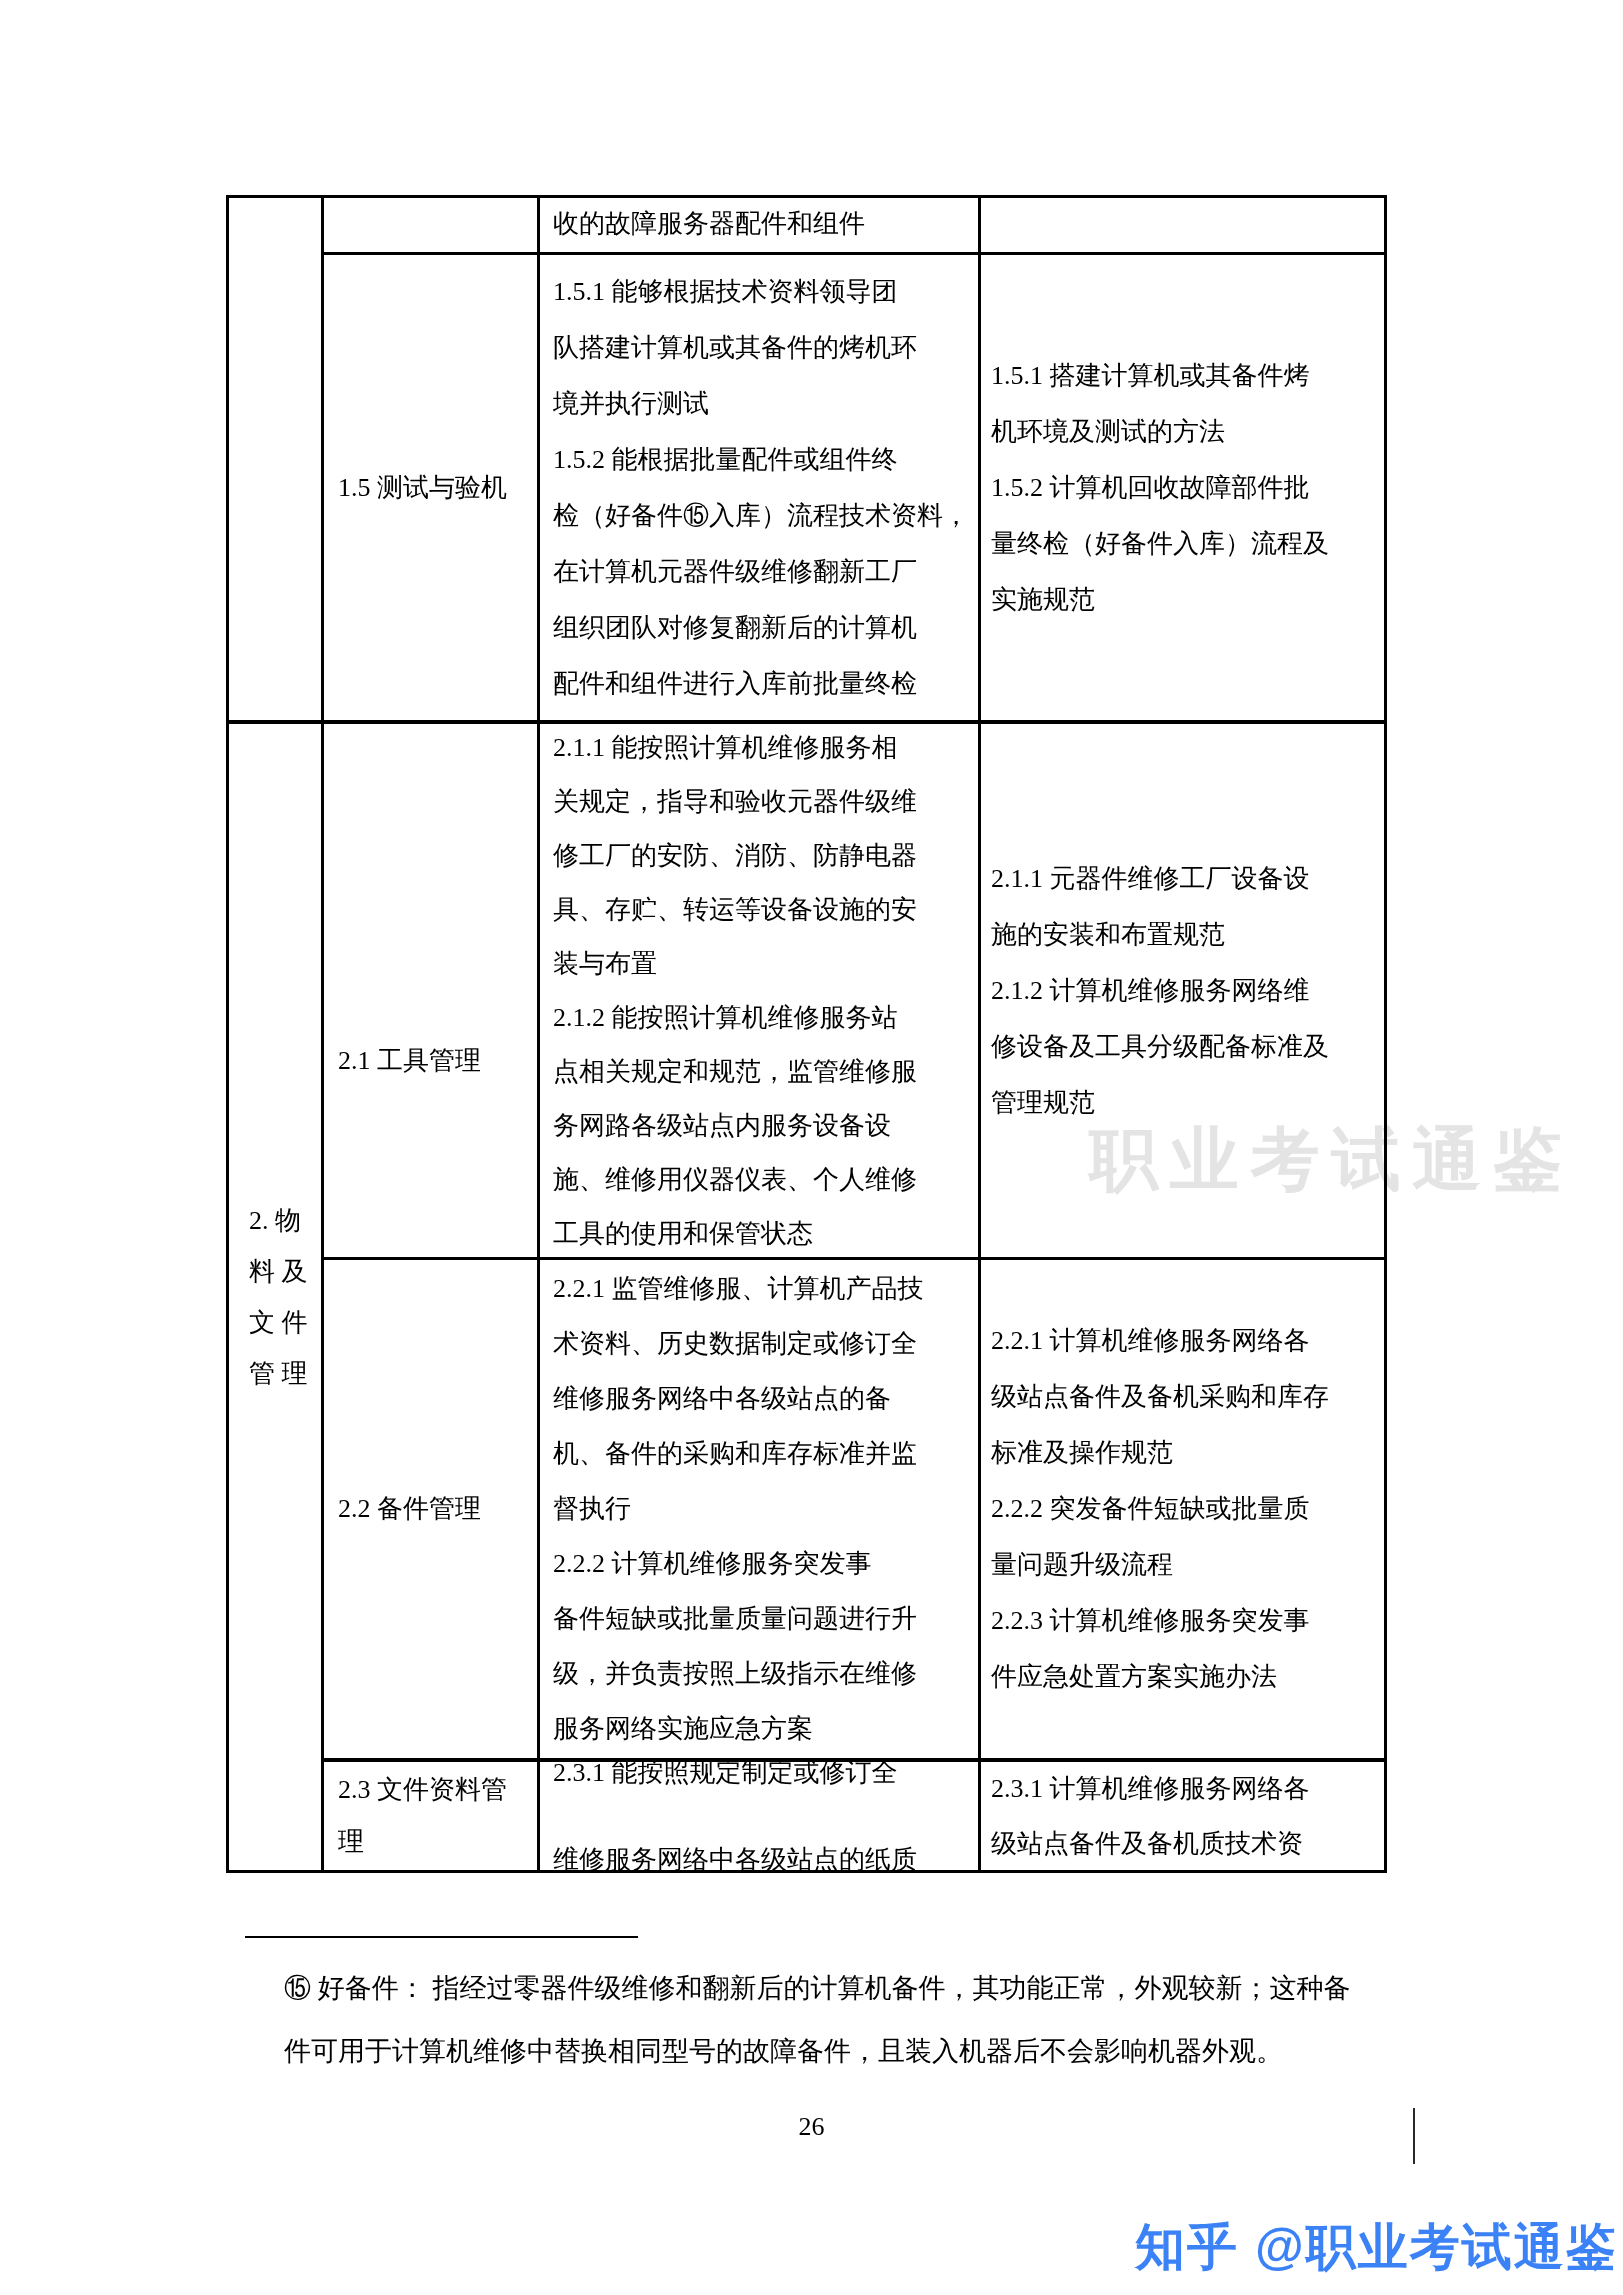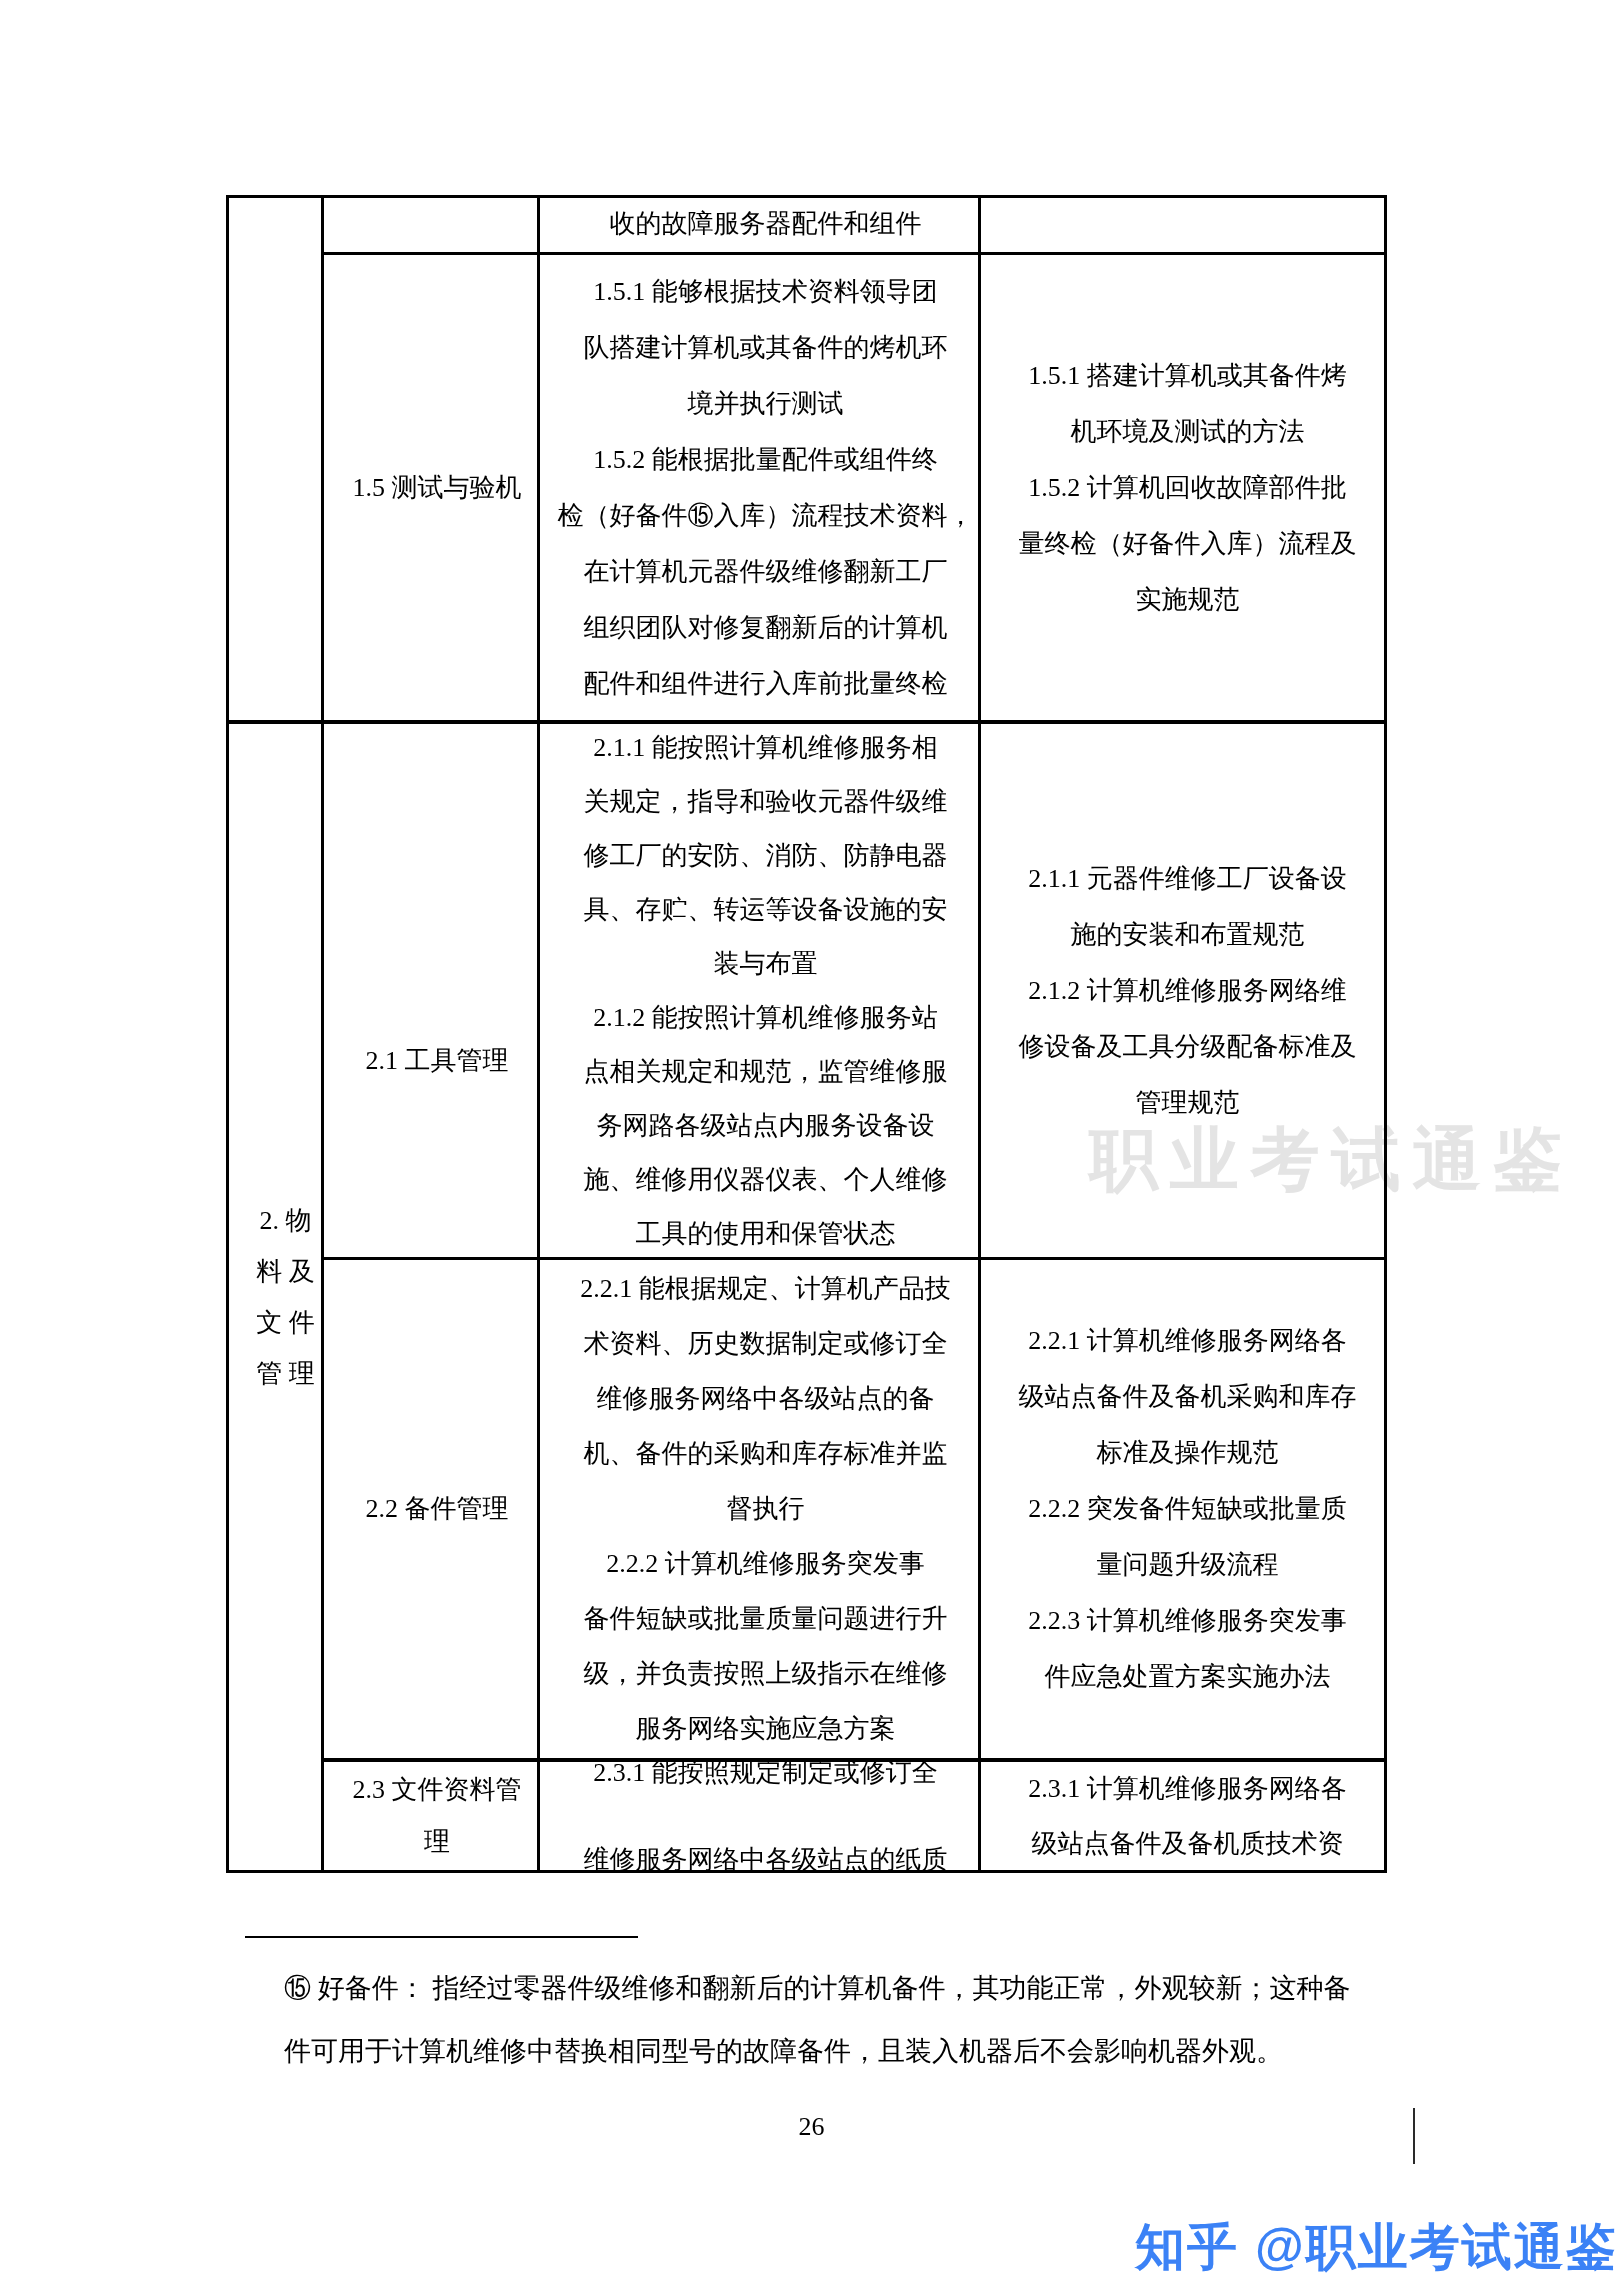--- a/index.html
+++ b/index.html
@@ -3,21 +3,21 @@
 <meta charset="utf-8">
 <style>
   html,body{margin:0;padding:0;background:#888;}
   #page{
     position:relative;width:1623px;height:2295px;background:#ffffff;
     font-family:"Liberation Serif","DejaVu Serif",serif;color:#000;overflow:hidden;
   }
   .border{position:absolute;background:#000;z-index:3;}
   .cell{
     position:absolute;display:flex;flex-direction:column;justify-content:center;
-    z-index:2;font-size:26px;text-align:center;
+    z-index:2;font-size:26px;
   }
   .tl{white-space:nowrap;}
   .lh86 .tl{line-height:56px;}
   .lh84 .tl{line-height:55px;}
   .lh82 .tl{line-height:54px;}
   .lh80 .tl{line-height:52px;}
   .lh78 .tl{line-height:51px;}
   .wm-inline{
     position:absolute;left:1089px;top:1120px;z-index:1;
     font-family:"Liberation Sans","DejaVu Sans",sans-serif;font-weight:bold;
@@ -111,21 +111,21 @@
       <div class="tl">施的安装和布置规范</div>
       <div class="tl">2.1.2 计算机维修服务网络维</div>
       <div class="tl">修设备及工具分级配备标准及</div>
       <div class="tl">管理规范</div>
     </div>
 
   <div class="cell lh86" style="left:338px;top:1260px;width:198px;height:497px;">
     <div class="tl">2.2 备件管理</div>
   </div>
   <div class="cell lh84" style="left:553px;top:1260px;width:425px;height:497px;">
-      <div class="tl">2.2.1 能根据规定、计算机产品技</div>
+      <div class="tl">2.2.1 监管维修服、计算机产品技</div>
       <div class="tl">术资料、历史数据制定或修订全</div>
       <div class="tl">维修服务网络中各级站点的备</div>
       <div class="tl">机、备件的采购和库存标准并监</div>
       <div class="tl">督执行</div>
       <div class="tl">2.2.2 计算机维修服务突发事</div>
       <div class="tl">备件短缺或批量质量问题进行升</div>
       <div class="tl">级，并负责按照上级指示在维修</div>
       <div class="tl">服务网络实施应急方案</div>
     </div>
   <div class="cell lh86" style="left:991px;top:1260px;width:393px;height:497px;">

